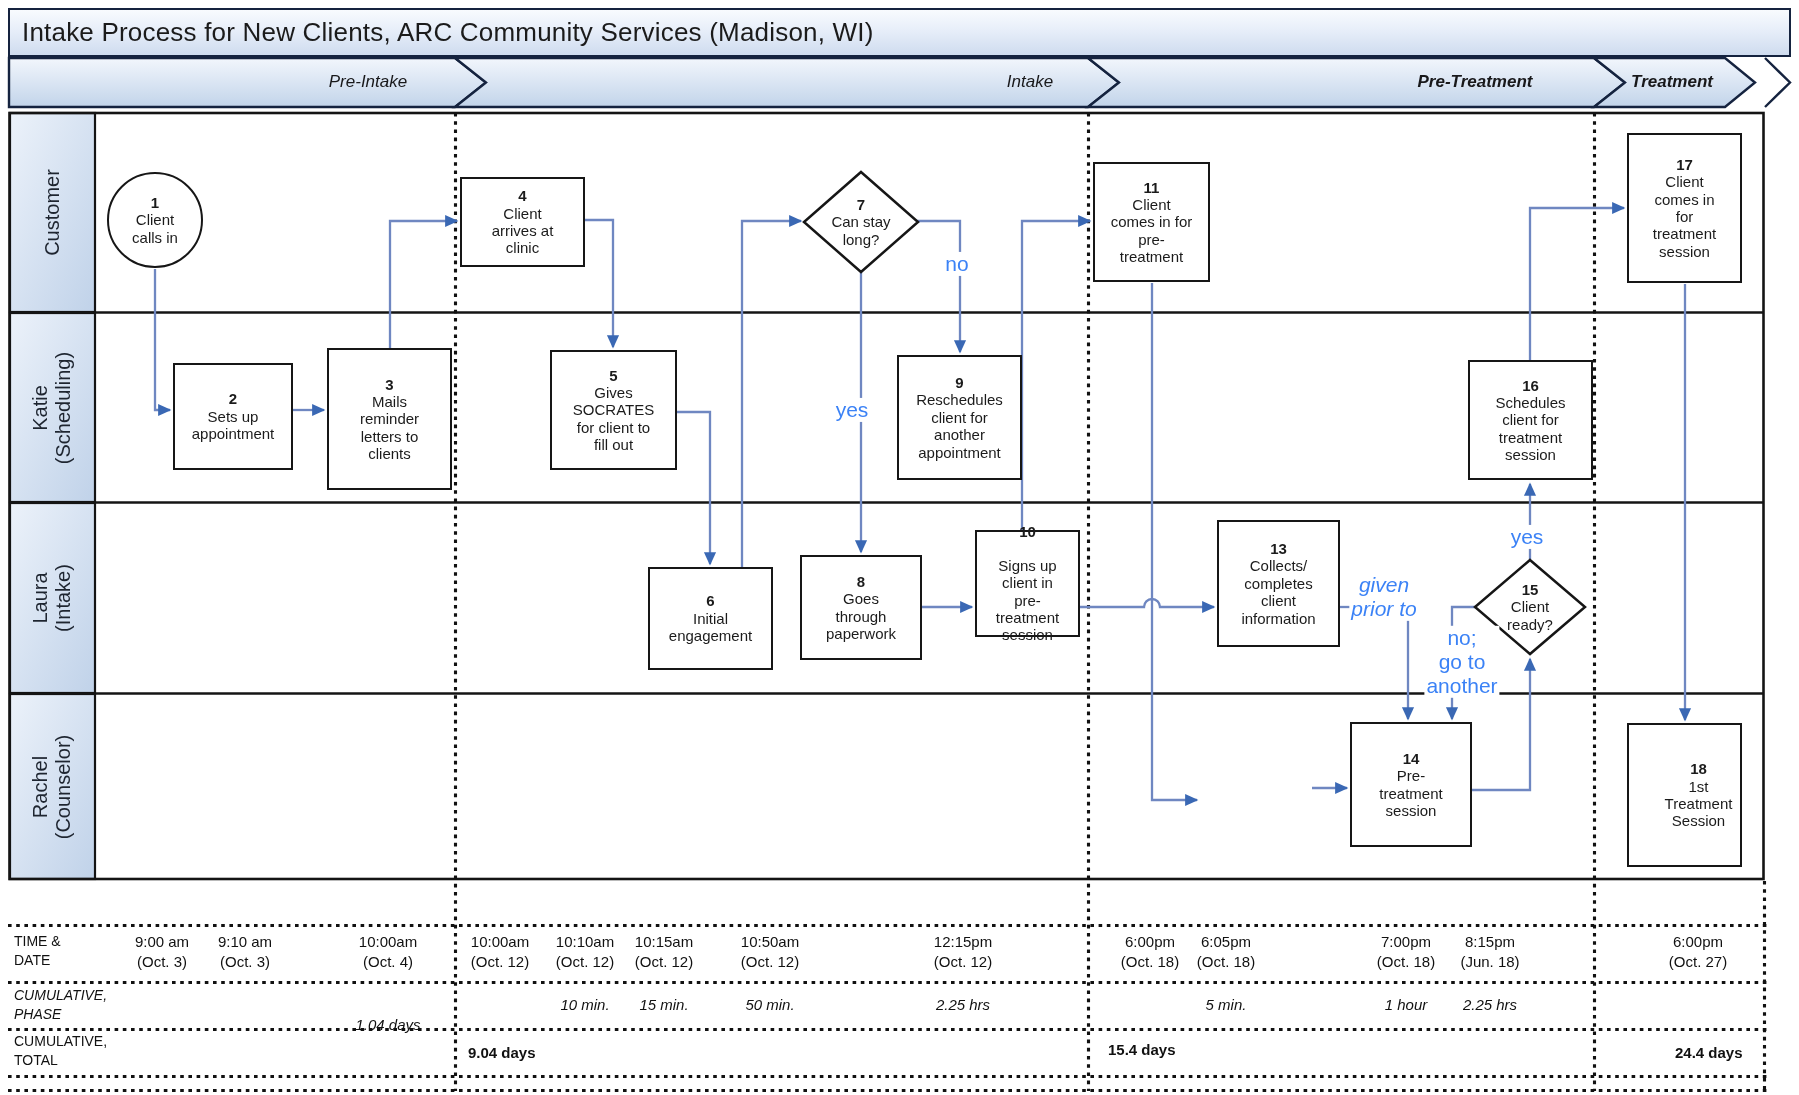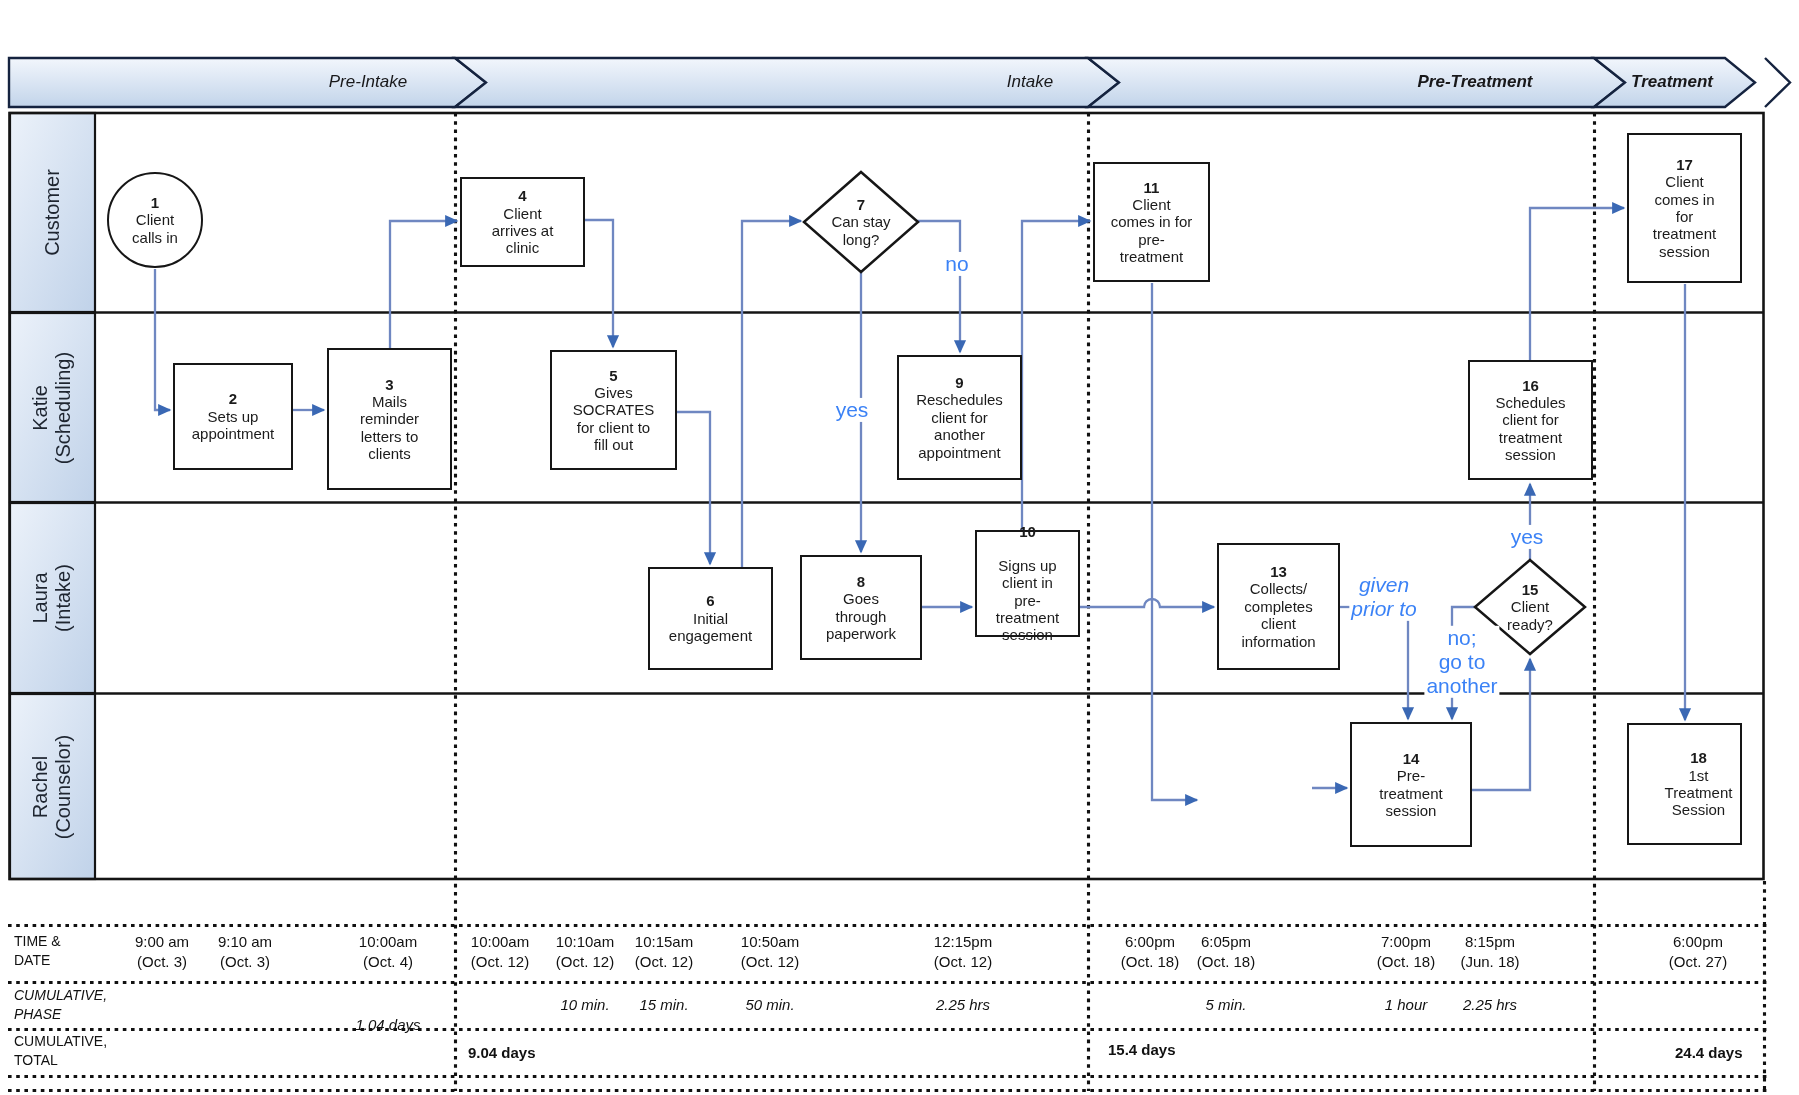--- a/index.html
+++ b/index.html
@@ -122,20 +122,23 @@
       <path d="M1472,790 L1530,790 L1530,659" marker-end="url(#arr)"></path>
       <path d="M1530,559 L1530,484" marker-end="url(#arr)"></path>
       <path d="M1530,360 L1530,208 L1624,208" marker-end="url(#arr)"></path>
       <path d="M1685,284 L1685,720" marker-end="url(#arr)"></path>
     </g>
 
     <polygon fill="#fff" stroke="#161616" stroke-width="2.5" points="861,172 918,222 861,272 804,222"></polygon>
     <polygon fill="#fff" stroke="#161616" stroke-width="2.5" points="1530,560 1585,607 1530,654 1475,607"></polygon>
   </svg>
 
+  <div class="title-bar">
+    <span>Intake Process for New Clients, ARC Community Services (Madison, WI)</span>
+  </div>
 
   <span class="phase" style="left:368px;">Pre-Intake</span>
   <span class="phase" style="left:1030px;">Intake</span>
   <span class="phase bold" style="left:1475px;">Pre-Treatment</span>
   <span class="phase bold" style="left:1672px;">Treatment</span>
 
   <div class="lane-label" style="top:113px;height:199px;">
     <span>Customer</span>
     </div>
   <div class="lane-label" style="top:313px;height:189px;">
@@ -212,21 +215,21 @@
 treatment
 session</div>
   </div>
   <div class="node" style="left:1093px;top:162px;width:117px;height:120px;">
     <div class="num">11</div>
     <div class="txt">Client
 comes in for
 pre-
 treatment</div>
   </div>
-  <div class="node" style="left:1217px;top:543px;width:123px;height:127px;">
+  <div class="node" style="left:1217px;top:520px;width:123px;height:127px;">
     <div class="num">13</div>
     <div class="txt">Collects/
 completes
 client
 information</div>
   </div>
   <div class="node" style="left:1350px;top:722px;width:122px;height:125px;">
     <div class="num">14</div>
     <div class="txt">Pre-
 treatment
@@ -245,21 +248,21 @@
 session</div>
   </div>
   <div class="node" style="left:1627px;top:133px;width:115px;height:150px;">
     <div class="num">17</div>
     <div class="txt">Client
 comes in
 for
 treatment
 session</div>
   </div>
-  <div class="node" style="left:1627px;top:723px;width:115px;height:122px;padding-left:28px;">
+  <div class="node" style="left:1627px;top:723px;width:115px;height:144px;padding-left:28px;">
     <div class="num">18</div>
     <div class="txt">1st
 Treatment
 Session</div>
   </div>
 
   <div class="elabel" style="left:957px;top:264px;">no</div>
   <div class="elabel" style="left:852px;top:410px;">yes</div>
   <div class="elabel it" style="left:1384px;top:597px;">given
 prior to</div>

